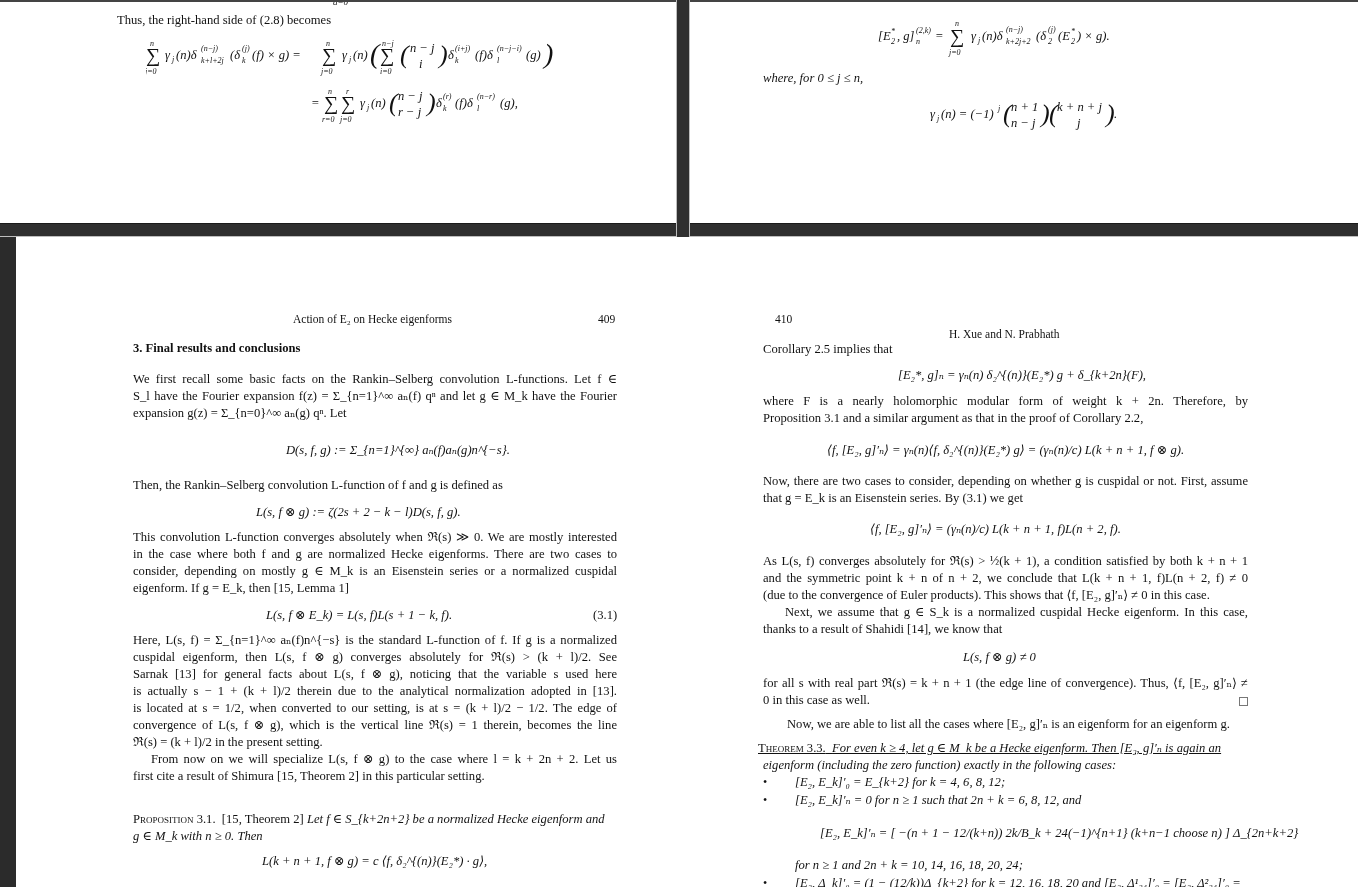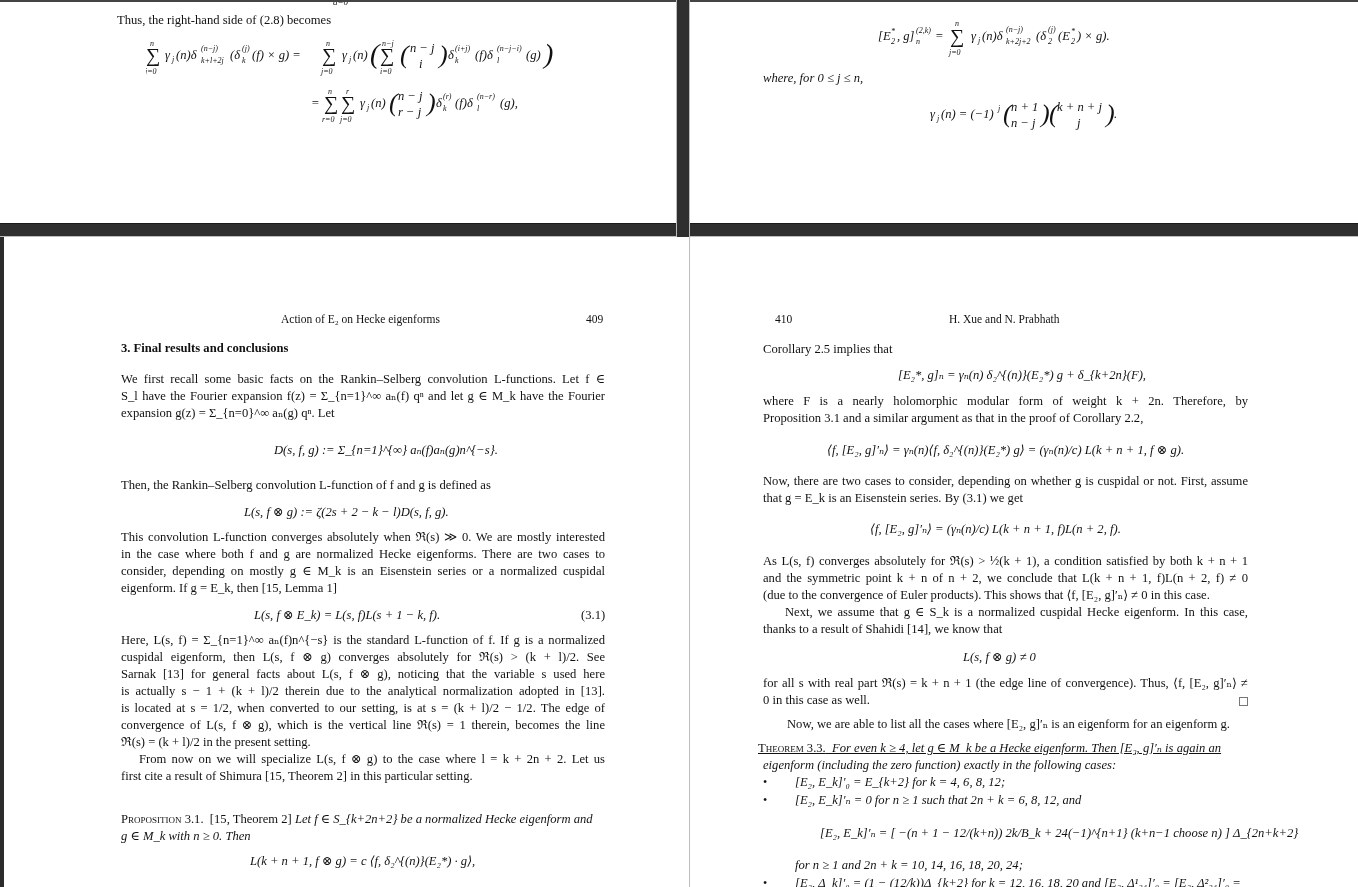--- a/index.html
+++ b/index.html
@@ -7,21 +7,21 @@
     width:1358px; height:887px; overflow:hidden; position:relative;
     background:#2b2b2b;
     font-family:"Liberation Serif", "DejaVu Serif", serif;
     color:#111;
   }
   .page {
     position:absolute; background:#fff; overflow:hidden;
   }
   #p-tl { left:0; top:2px; width:676px; height:221px; }
   #p-tr { left:690px; top:2px; width:668px; height:221px; }
-  #p-bl { left:4px; top:237px; width:676px; height:650px;padding-left:9px; }
+  #p-bl { left:16px; top:237px; width:676px; height:650px;padding-left:9px; }
   #p-br { left:690px; top:237px; width:668px; height:650px; }
   .sep-v { position:absolute; left:676px; top:0; width:14px; height:887px; background:#2f2f2f; border-left:1px solid #bdbdbd; border-right:1px solid #bdbdbd; box-sizing:border-box; }
   .sep-h { position:absolute; left:0; top:223px; width:1358px; height:14px; background:#2f2f2f; border-top:1px solid #1a1a1a; border-bottom:1px solid #bdbdbd; box-sizing:border-box; }
   .topbar { position:absolute; left:0; top:0; width:1358px; height:2px; background:#444; }
 
   .t { position:absolute; font-size:12.6px; line-height:17px; white-space:nowrap; }
   .it { font-style:italic; }
   .b { font-weight:bold; }
   .sc { font-variant:small-caps; }
   .just { white-space:normal; text-align:justify; text-align-last:justify; }
@@ -209,21 +209,21 @@
     <span>[15, Theorem 2]</span>
     <span class="it">Let f ∈ S_{k+2n+2} be a normalized Hecke eigenform and</span>
   </div>
   <div class="t it" style="left:117px; top:591px;">g ∈ M_k with n ≥ 0. Then</div>
 
   <div class="t it" style="left:246px; top:616px;">L(k + n + 1, f ⊗ g) = c ⟨f, δ₂^{(n)}(E₂*) · g⟩,</div>
 </div>
 
 <div class="page" id="p-br">
   <div class="t" style="left:73px; top:74px; font-size:11.5px;margin-left:12px;">410</div>
-  <div class="t" style="left:259px; top:74px; font-size:11.5px;">H. Xue and N. Prabhath</div>
+  <div class="t" style="left:259px; top:89px; font-size:11.5px;">H. Xue and N. Prabhath</div>
 
   <div class="t" style="left:73px; top:104px;">Corollary 2.5 implies that</div>
   <div class="t it" style="left:208px; top:130px;">[E₂*, g]ₙ = γₙ(n) δ₂^{(n)}(E₂*) g + δ_{k+2n}(F),</div>
 
   <div style="position:absolute; left:73px; top:156px; width:485px;">
     <div class="t just" style="position:relative; width:485px;">where F is a nearly holomorphic modular form of weight k + 2n. Therefore, by</div>
     <div class="t" style="position:relative;">Proposition 3.1 and a similar argument as that in the proof of Corollary 2.2,</div>
   </div>
 
   <div class="t it" style="left:137px; top:205px;">⟨f, [E₂, g]′ₙ⟩ = γₙ(n)⟨f, δ₂^{(n)}(E₂*) g⟩ = (γₙ(n)/c) L(k + n + 1, f ⊗ g).</div>

